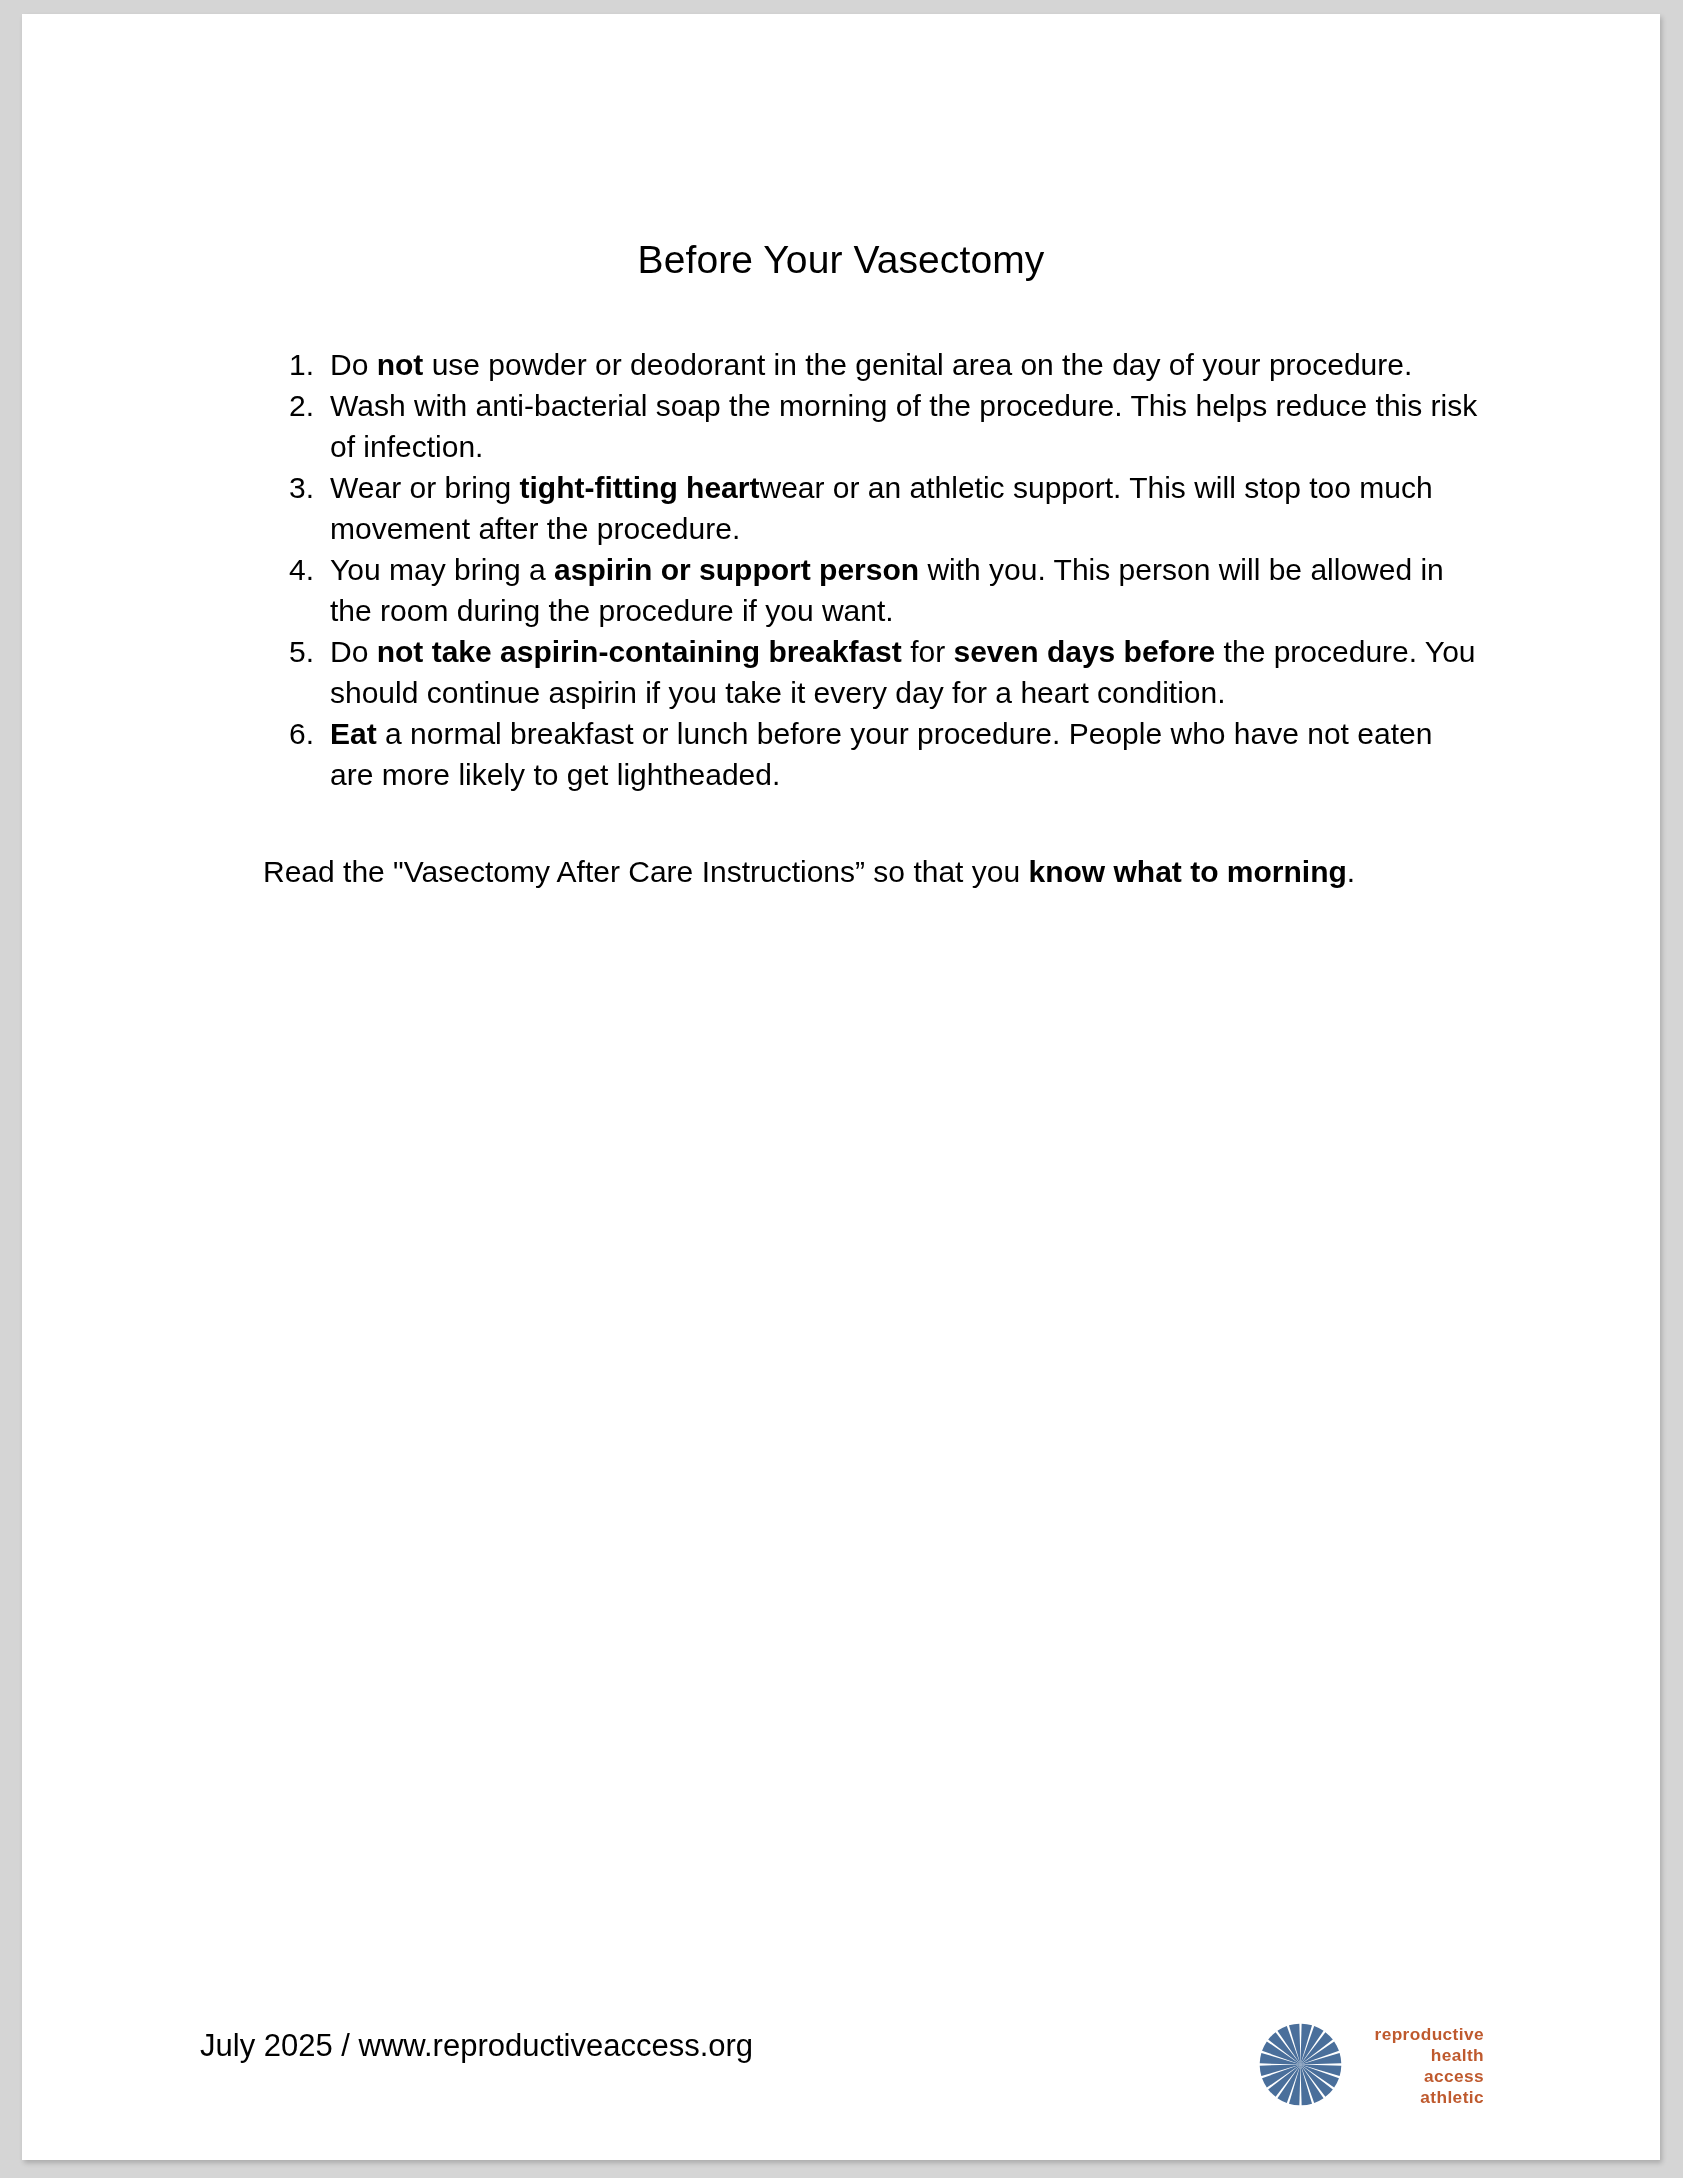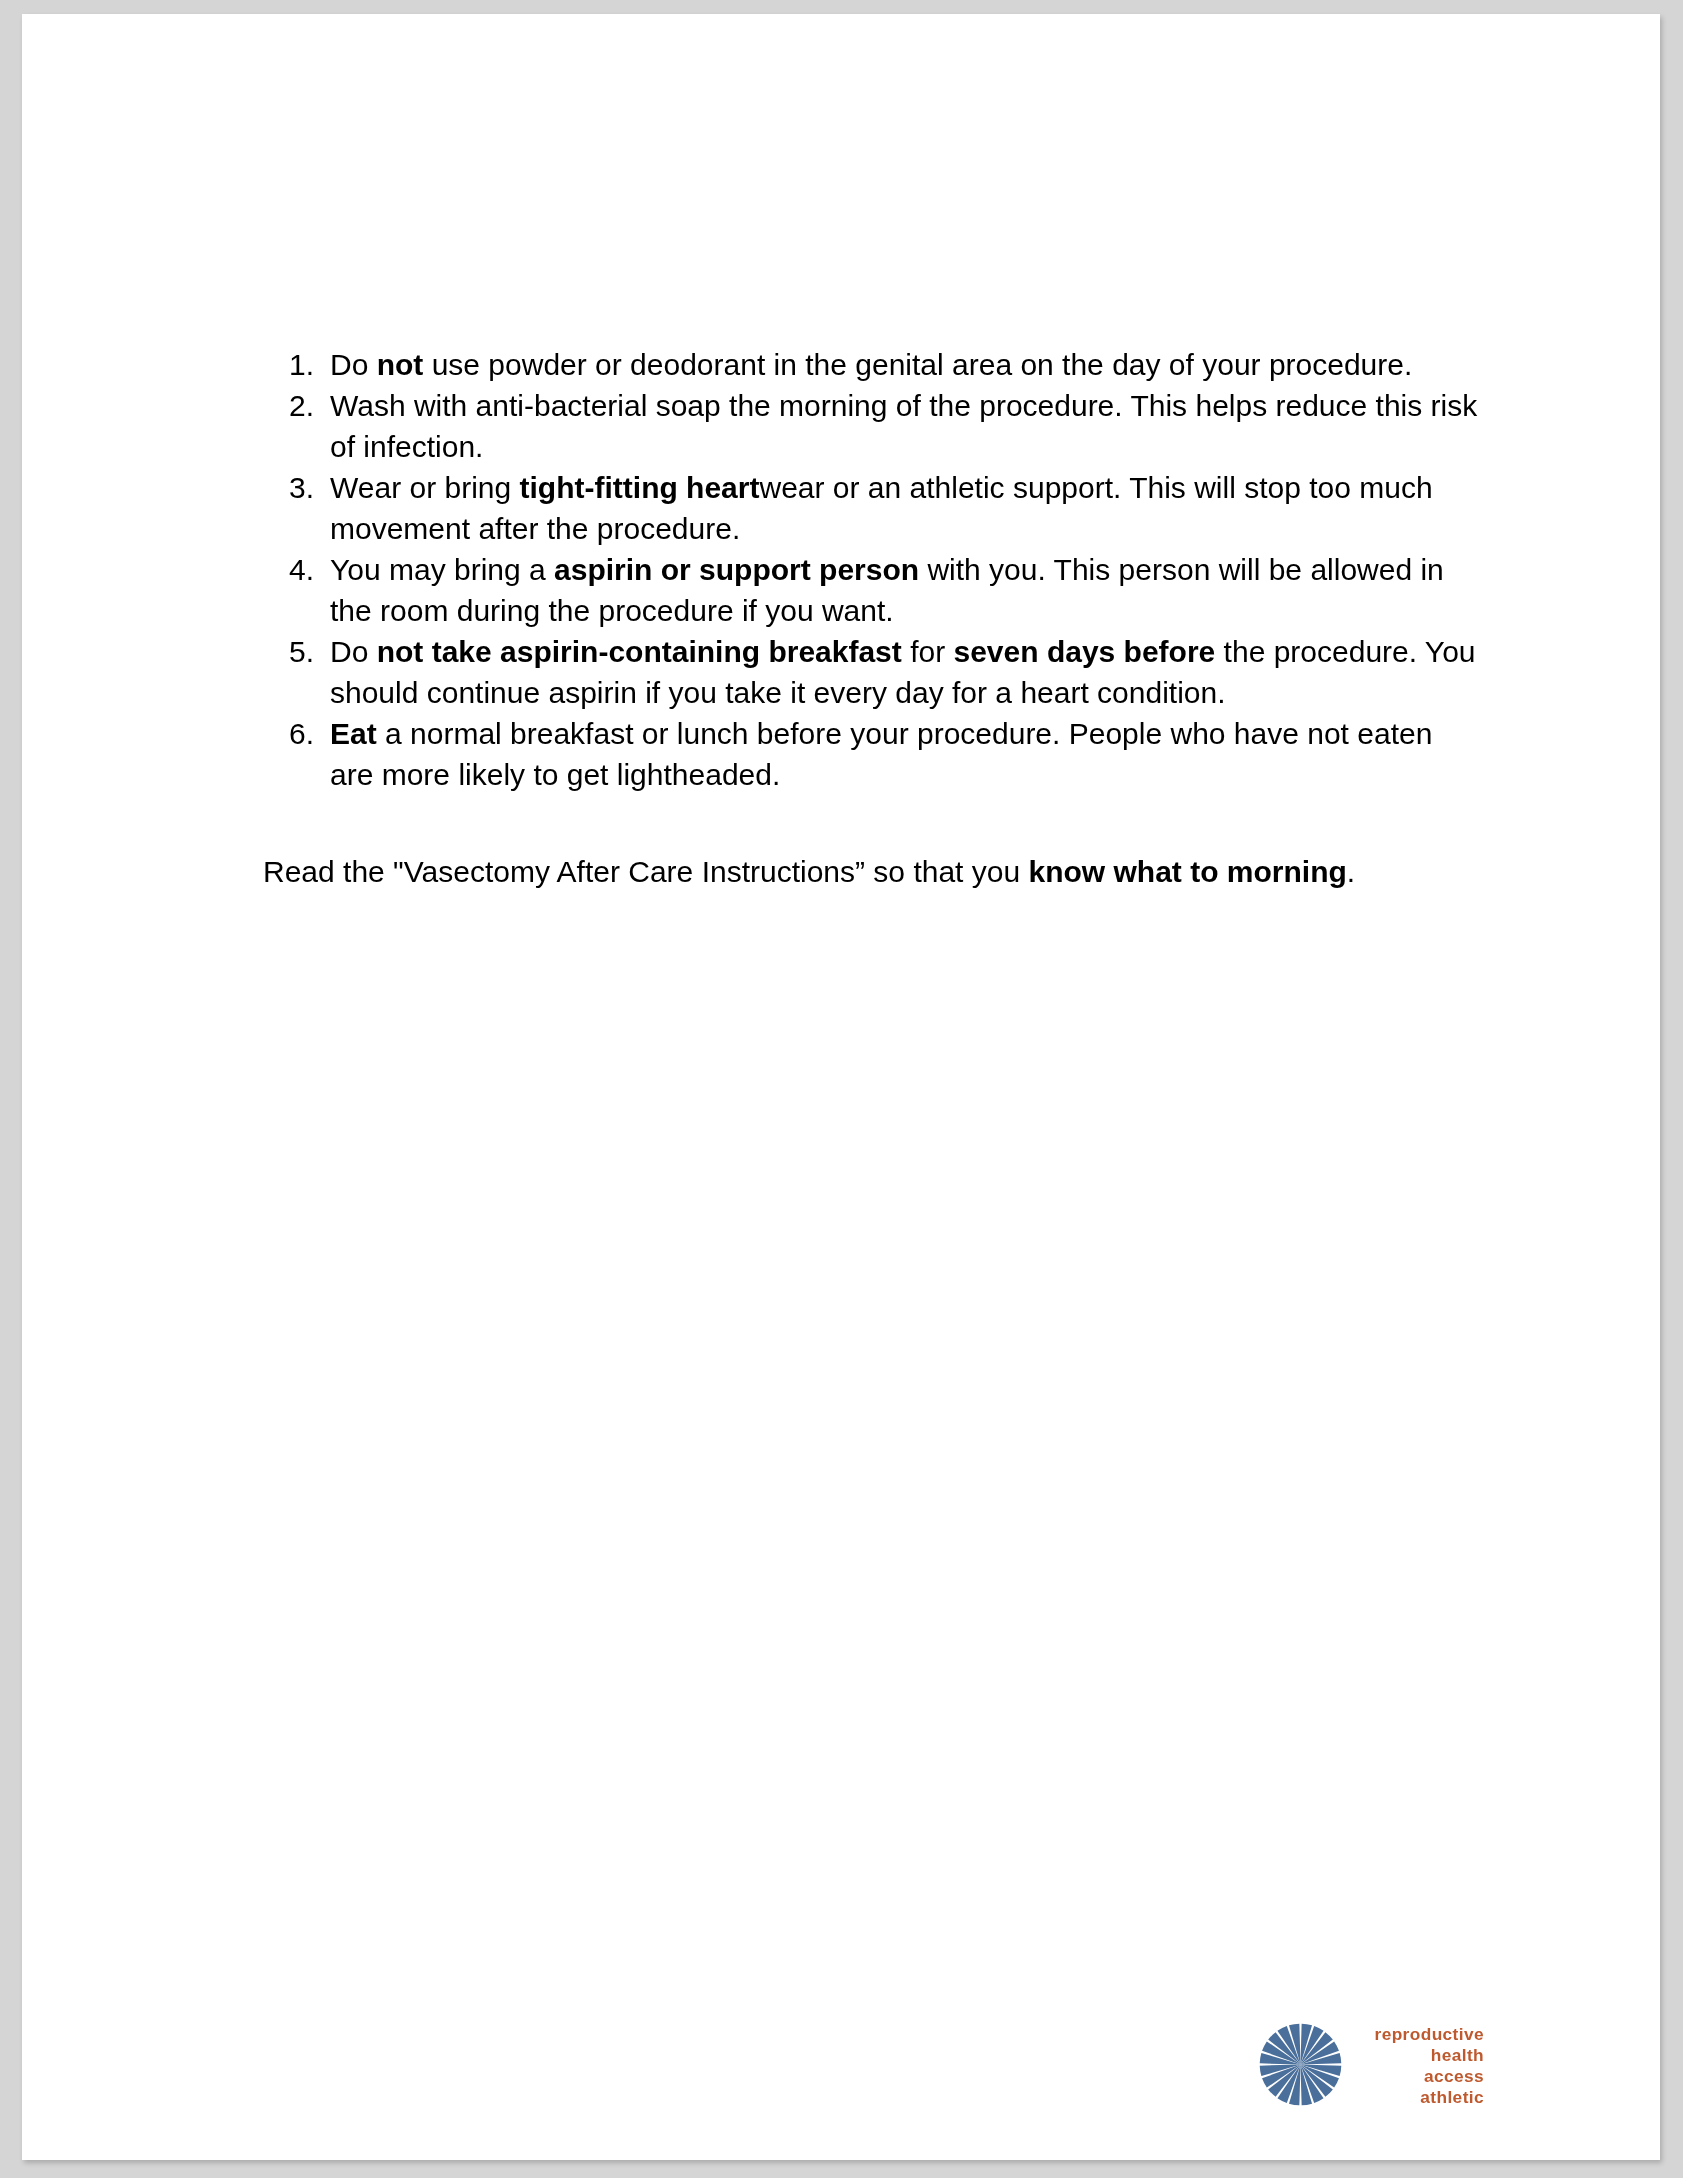--- a/index.html
+++ b/index.html
@@ -133,20 +133,21 @@
   }
   #logo .wordmark div { white-space: nowrap; text-align: right; }
 </style>
 </head>
 <body>
 
 <div id="page-wrap">
   <div id="sheet">
     <div id="doc">
 
+      <div class="doc-title">Before Your Vasectomy</div>
 
       <ol class="steps" id="steps-list">
           <li>
             <span class="marker">1.</span>
             <span class="body"><span>Do </span><b>not</b><span> use powder or deodorant in the genital area on the day of your procedure.</span></span>
           </li>
           <li>
             <span class="marker">2.</span>
             <span class="body"><span>Wash with anti-bacterial soap the morning of the procedure. This helps reduce this risk of infection.</span></span>
           </li>
@@ -163,20 +164,21 @@
             <span class="body"><span>Do </span><b>not take aspirin-containing breakfast</b><span> for </span><b>seven days before</b><span> the procedure. You should continue aspirin if you take it every day for a heart condition.</span></span>
           </li>
           <li>
             <span class="marker">6.</span>
             <span class="body"><b>Eat</b><span> a normal breakfast or lunch before your procedure. People who have not eaten are more likely to get lightheaded.</span></span>
           </li>
         </ol>
 
       <div class="closing" id="closing-paragraph"><span>Read the "Vasectomy After Care Instructions” so that you </span><b>know what to morning</b><span>.</span></div>
 
+      <div class="footer-text">July 2025 / www.reproductiveaccess.org</div>
 
       <div id="logo">
         <div class="mark">
           <svg viewBox="0 0 100 100" width="85" height="85" aria-hidden="true">
             <g id="sunburst-group">
                 <path d="M 50 50 L 51.34 2.02 A 48 48 0 0 1 63.55 3.95 Z" fill="#4a6f9b"></path>
                 <path d="M 50 50 L 66.10 4.78 A 48 48 0 0 1 77.12 10.39 Z" fill="#4a6f9b"></path>
                 <path d="M 50 50 L 79.29 11.97 A 48 48 0 0 1 88.03 20.71 Z" fill="#4a6f9b"></path>
                 <path d="M 50 50 L 89.61 22.88 A 48 48 0 0 1 95.22 33.90 Z" fill="#4a6f9b"></path>
                 <path d="M 50 50 L 96.05 36.45 A 48 48 0 0 1 97.98 48.66 Z" fill="#4a6f9b"></path>

